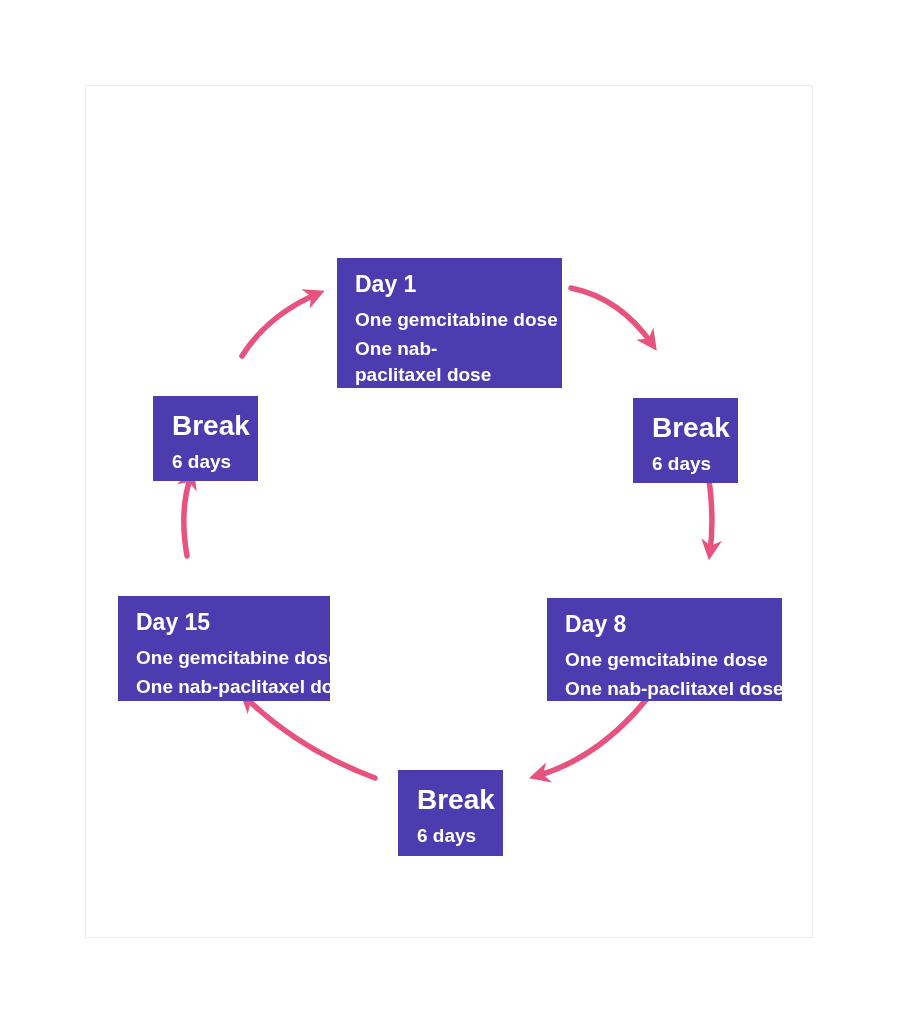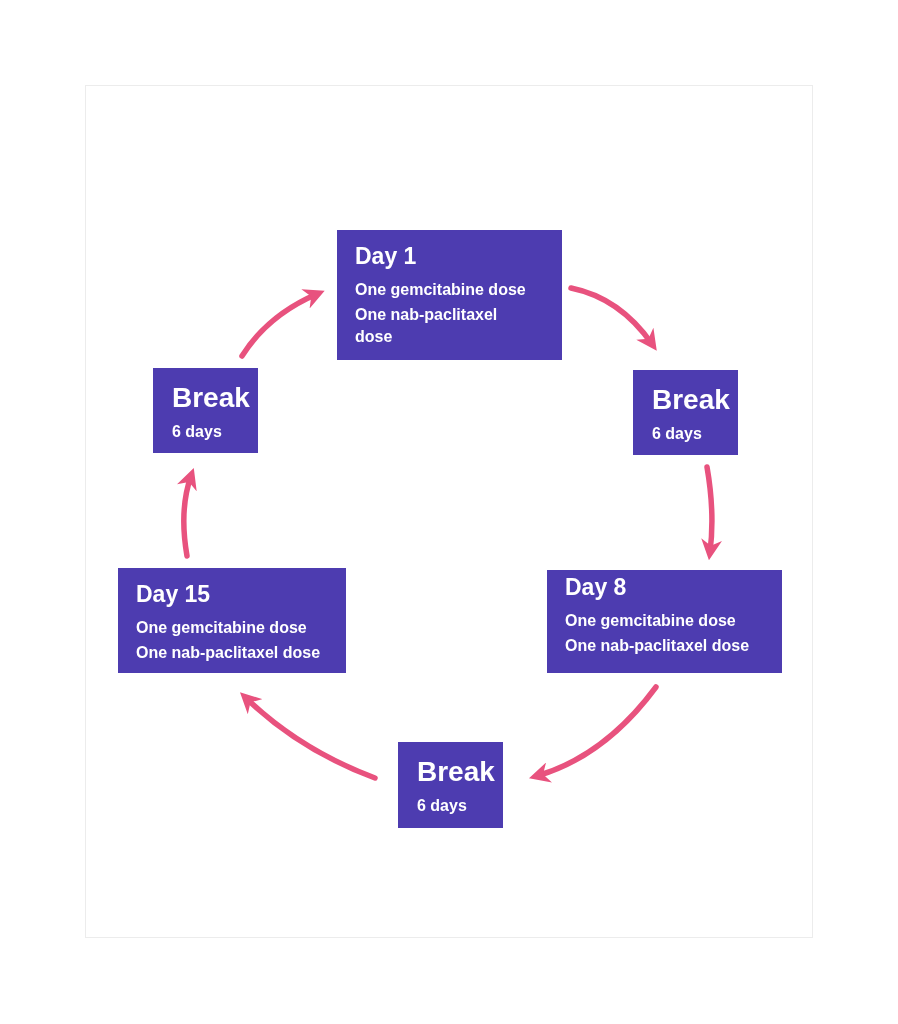--- a/index.html
+++ b/index.html
@@ -12,30 +12,30 @@
   }
   *{margin:0;padding:0;box-sizing:border-box;}
   html,body{width:898px;height:1024px;background:var(--page-bg);
     font-family:"Liberation Sans","DejaVu Sans",sans-serif;}
   .page{position:relative;width:898px;height:1024px;overflow:hidden;}
   .card{position:absolute;left:85px;top:85px;width:728px;height:853px;
     background:var(--card-bg);border:1px solid var(--card-border);}
   .arrows{position:absolute;left:0;top:0;width:898px;height:1024px;pointer-events:none;}
   .arrow{stroke:var(--arrow);stroke-width:5.5;fill:none;stroke-linecap:round;}
   .arrowhead{fill:var(--arrow);}
-  .node{position:absolute;background:var(--node-bg);color:var(--node-text);}
+  .node{position:absolute;background:var(--node-bg);color:var(--node-text);margin-top:28px;}
   .node-title{font-weight:700;font-size:23px;line-height:1.2;margin-bottom:8px;}
   .node.break .node-title{font-size:28px;margin-bottom:6px;}
-  .node-line{font-weight:700;font-size:16px;line-height:1.35;margin-bottom:4px;white-space:nowrap;}
+  .node-line{font-weight:700;font-size:19px;line-height:1.35;margin-bottom:4px;white-space:nowrap;}
   .node-line.wrap-narrow{white-space:normal;max-width:168px;}
   .node.day1{left:337px;top:230px;width:225px;height:130px;padding:13px 14px 12px 18px;}
   .node.break-right{left:633px;top:370px;width:105px;height:85px;padding:13px 12px 12px 19px;}
-  .node.day8{left:547px;top:570px;width:235px;height:103px;padding:4px 14px 12px 18px;}
+  .node.day8{left:547px;top:570px;width:235px;height:103px;padding:13px 14px 12px 18px;}
   .node.break-bottom{left:398px;top:742px;width:105px;height:86px;padding:13px 12px 12px 19px;}
-  .node.day15{left:118px;top:568px;width:228px;height:105px;padding:13px 14px 20px 18px;}
+  .node.day15{left:118px;top:568px;width:212px;height:105px;padding:13px 14px 20px 18px;}
   .node.break-left{left:153px;top:368px;width:105px;height:85px;padding:13px 12px 12px 19px;}
 </style>
 </head>
 <body>
 
 <div class="page">
   <div class="card"></div>
 
   <svg class="arrows" viewBox="0 0 898 1024" xmlns="http://www.w3.org/2000/svg">
     <defs>

